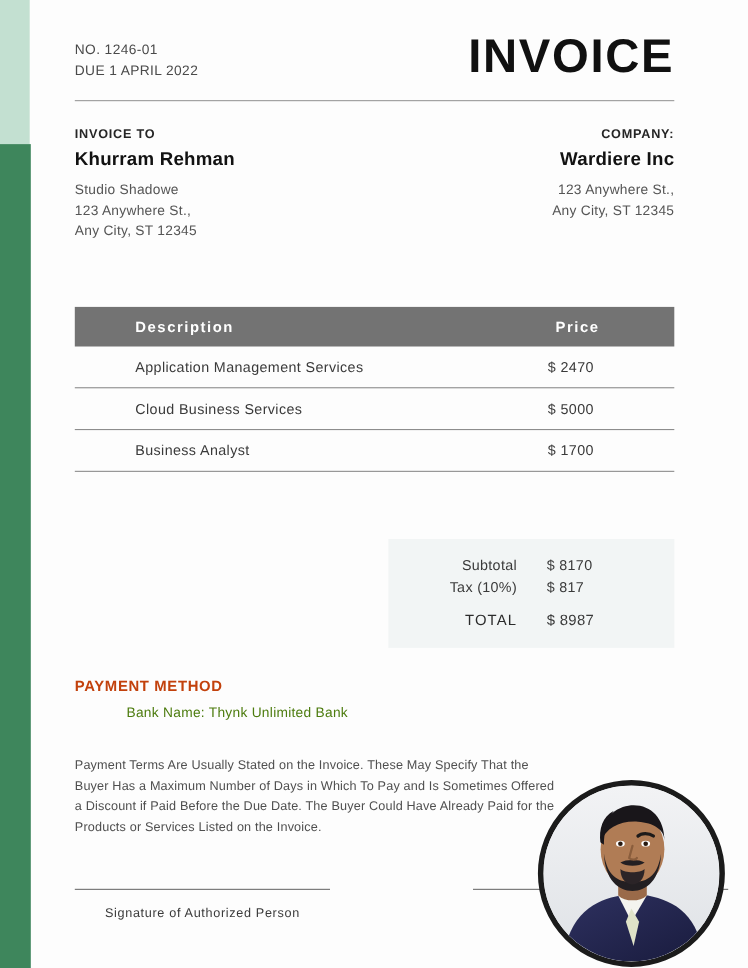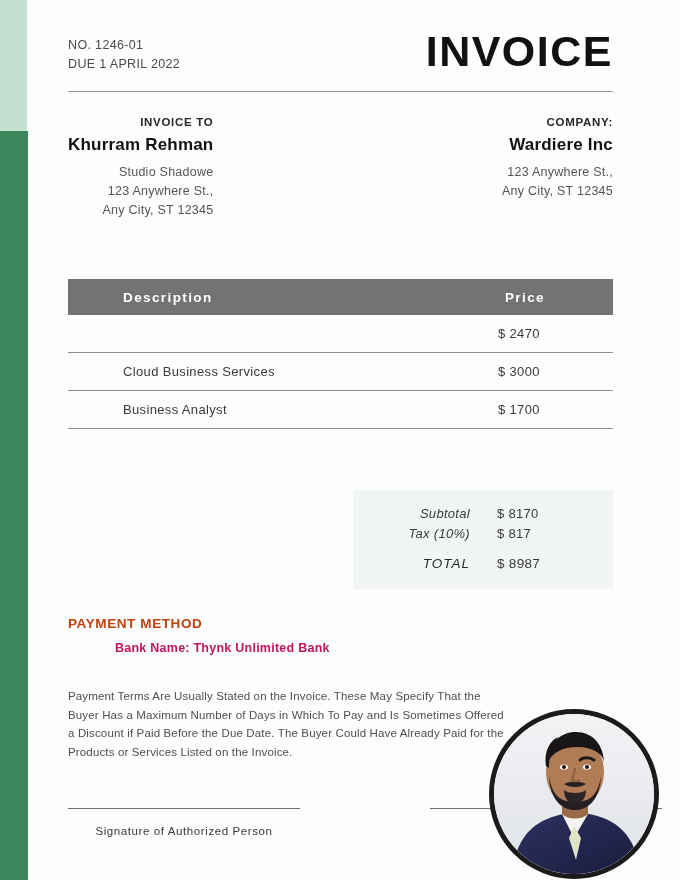--- a/index.html
+++ b/index.html
@@ -78,21 +78,21 @@
 
   
   .parties {
     position: absolute;
     left: 68px;
     top: 116px;
     width: 545px;
     display: flex;
     justify-content: space-between;
   }
-  .party-left { text-align: right; }
+  .party-left { text-align: left; }
   .party-right { text-align: right; }
   .party-label {
     font-size: 11.5px;
     font-weight: bold;
     letter-spacing: 0.7px;
     color: #262626;
     margin-bottom: 7px;
   }
   .party-name {
     font-size: 17px;
@@ -167,21 +167,20 @@
     margin-bottom: 5px;
   }
   .total-row:last-child { margin-bottom: 0; }
   .tr-total { margin-top: 15px; }
   .total-label {
     width: 117px;
     text-align: right;
     font-size: 13px;
     letter-spacing: 0.3px;
     color: #3a3a3a;
-    font-style: italic;
   }
   .total-label-strong {
     font-size: 13.5px;
     letter-spacing: 1px;
     color: #2b2b2b;
   }
   .total-value {
     margin-left: 27px;
     font-size: 13px;
     letter-spacing: 0.3px;
@@ -198,23 +197,23 @@
   }
   .payment-title {
     font-size: 13.5px;
     font-weight: bold;
     letter-spacing: 0.6px;
     color: #c2410c;
     margin-bottom: 9px;
   }
   .payment-line {
     font-size: 12.5px;
-    font-weight: bold;
+    font-weight: normal;
     letter-spacing: 0.25px;
-    color: #be185d;
+    color: #4d7c0f;
     line-height: 1.3;
     padding-left: 47px;
   }
 
   .terms {
     position: absolute;
     left: 68px;
     top: 687px;
     width: 445px;
     font-size: 11.5px;
@@ -304,25 +303,26 @@
     </div>
   </div>
 
   <div class="table">
     <div class="thead">
       <div class="th th-desc">Description</div>
       <div class="th th-price">Price</div>
     </div>
 
     <div class="trow">
+      <div class="td-desc">Application Management Services</div>
       <div class="td-price">$ 2470</div>
     </div>
     <div class="trow">
       <div class="td-desc">Cloud Business Services</div>
-      <div class="td-price">$ 3000</div>
+      <div class="td-price">$ 5000</div>
     </div>
     <div class="trow">
       <div class="td-desc">Business Analyst</div>
       <div class="td-price">$ 1700</div>
     </div>
   </div>
 
   <div class="totals">
     <div class="total-row">
       <div class="total-label">Subtotal</div>

